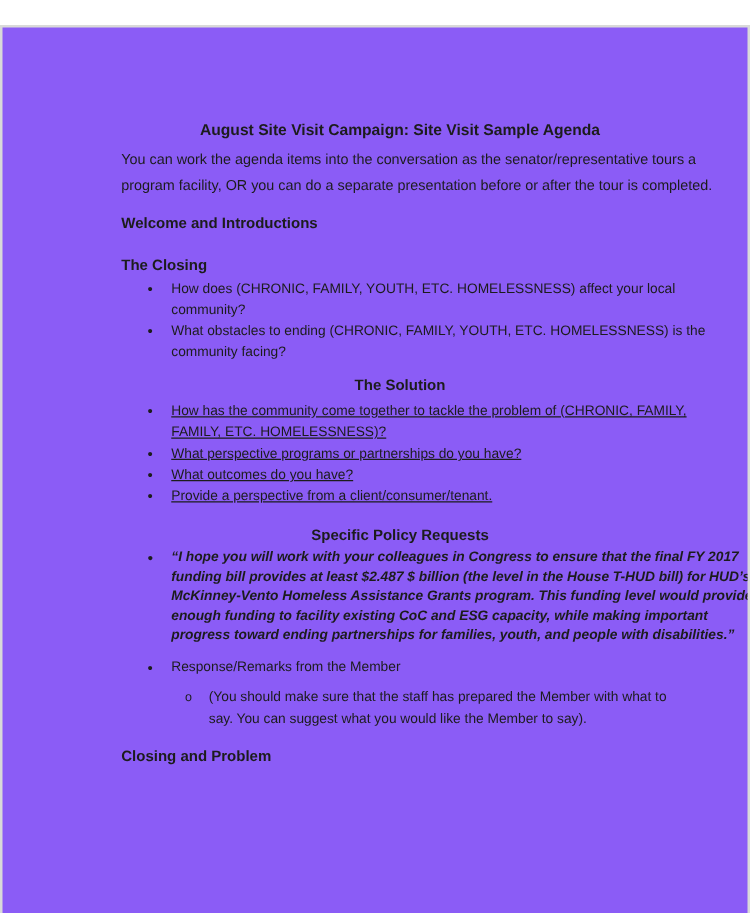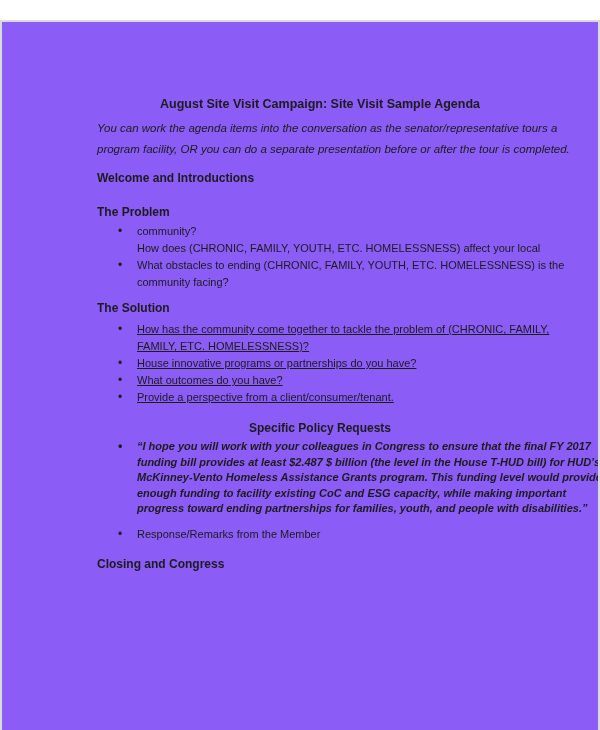--- a/index.html
+++ b/index.html
@@ -7,26 +7,26 @@
     width:600px; height:730px; box-sizing:border-box;
     border:2px solid #d9d9d9; background:#8b5cf6;
     font-family:"Liberation Sans", sans-serif;
     color:#1c1c1c; overflow:hidden;margin-top:20px;
   }
   .content { margin-left:95px; width:446px; padding-top:74px; }
   .title {
     margin:0; font-size:12.5px; font-weight:bold; line-height:16px;
     text-align:center; white-space:nowrap;
   }
-  .intro { margin-top:6px; font-style:italic; font-size:11.5px; line-height:21px; }
+  .intro { margin-top:6px; font-size:11.5px; line-height:21px; }
   .intro-line { white-space:nowrap; }
   .heading { margin:0; font-size:12px; font-weight:bold; line-height:16px; white-space:nowrap; }
   .h-welcome  { margin-top:10px; }
   .h-problem  { margin-top:18px; }
-  .h-solution { margin-top:9px; }
+  .h-solution { margin-top:9px;text-align:center; }
   .h-policy   { margin-top:14px;text-align:center; }
   .h-closing  { margin-top:13px; }
   .bullets { font-size:11px; line-height:17px; }
   .bullets-problem  { margin-top:3px; }
   .bullets-solution { margin-top:5px;text-decoration:underline; }
   .bullets-policy   { margin-top:3px; }
   .bullets-response { margin-top:9px; }
   .bullets-sub      { margin-top:7px; }
   .bullet { position:relative; padding-left:40px; }
   .bullet::before {
@@ -50,42 +50,42 @@
 
     <h1 class="title">August Site Visit Campaign: Site Visit Sample Agenda</h1>
 
     <div class="intro">
       <div class="intro-line">You can work the agenda items into the conversation as the senator/representative tours a</div>
       <div class="intro-line">program facility, OR you can do a separate presentation before or after the tour is completed.</div>
     </div>
 
     <h2 class="heading h-welcome">Welcome and Introductions</h2>
 
-    <h2 class="heading h-problem">The Problem</h2>
+    <h2 class="heading h-problem">The Closing</h2>
 
     <div class="bullets bullets-problem">
       <div class="bullet">
+        <div class="bline">How does (CHRONIC, FAMILY, YOUTH, ETC. HOMELESSNESS) affect your local</div>
         <div class="bline">community?</div>
-        <div class="bline">How does (CHRONIC, FAMILY, YOUTH, ETC. HOMELESSNESS) affect your local</div>
       </div>
       <div class="bullet">
         <div class="bline">What obstacles to ending (CHRONIC, FAMILY, YOUTH, ETC. HOMELESSNESS) is the</div>
         <div class="bline">community facing?</div>
       </div>
     </div>
 
     <h2 class="heading h-solution">The Solution</h2>
 
     <div class="bullets bullets-solution">
       <div class="bullet">
         <div class="bline">How has the community come together to tackle the problem of (CHRONIC, FAMILY,</div>
         <div class="bline">FAMILY, ETC. HOMELESSNESS)?</div>
       </div>
       <div class="bullet">
-        <div class="bline">House innovative programs or partnerships do you have?</div>
+        <div class="bline">What perspective programs or partnerships do you have?</div>
       </div>
       <div class="bullet">
         <div class="bline">What outcomes do you have?</div>
       </div>
       <div class="bullet">
         <div class="bline">Provide a perspective from a client/consumer/tenant.</div>
       </div>
     </div>
 
     <h2 class="heading h-policy">Specific Policy Requests</h2>
@@ -99,17 +99,23 @@
         <div class="bline">progress toward ending partnerships for families, youth, and people with disabilities.”</div>
       </div>
     </div>
 
     <div class="bullets bullets-response">
       <div class="bullet">
         <div class="bline">Response/Remarks from the Member</div>
       </div>
     </div>
 
+    <div class="bullets bullets-sub">
+      <div class="subbullet">
+        <div class="bline">(You should make sure that the staff has prepared the Member with what to</div>
+        <div class="bline">say. You can suggest what you would like the Member to say).</div>
+      </div>
+    </div>
 
-    <h2 class="heading h-closing">Closing and Congress</h2>
+    <h2 class="heading h-closing">Closing and Problem</h2>
 
   </div>
 </div>
 
 </body></html>

